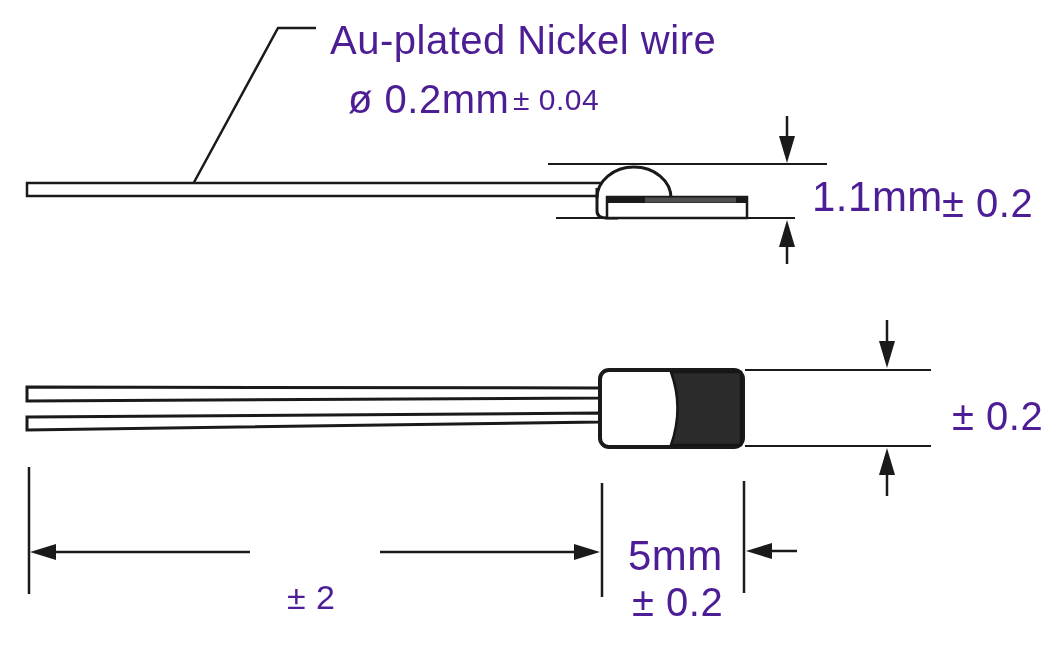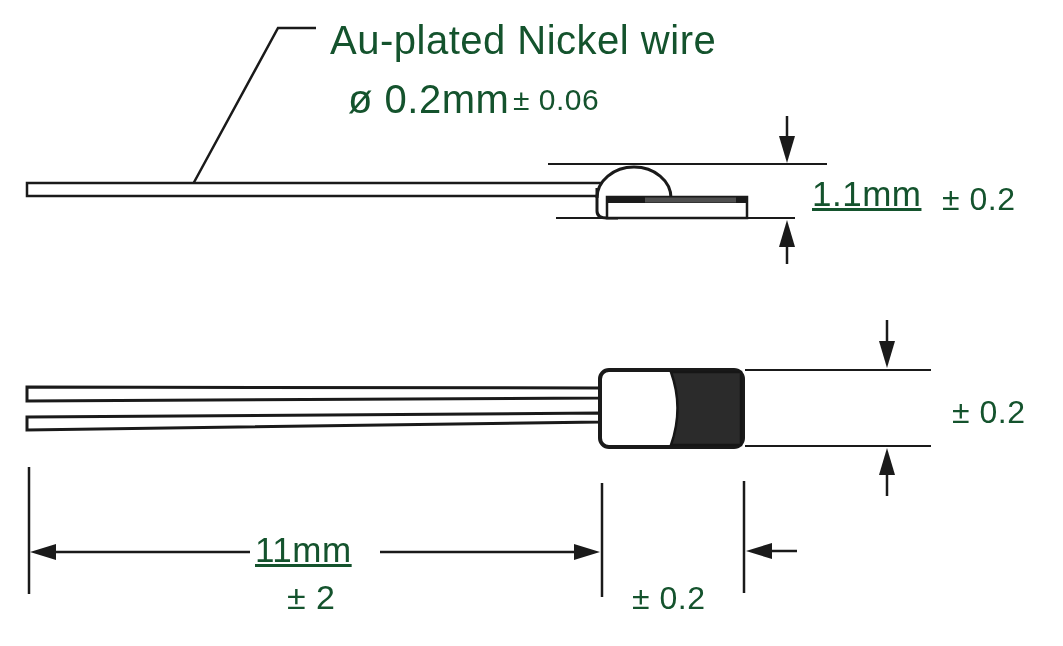--- a/index.html
+++ b/index.html
@@ -8,27 +8,27 @@
     width:1063px;height:646px;
     background:#fff;
     font-family:"Liberation Sans", sans-serif;
     color:#1a1a1a;
     overflow:hidden;
   }
   #stage svg{position:absolute;left:0;top:0;}
   .lbl{
     position:absolute;
     white-space:nowrap;
-    color:#14532d;
+    color:#4c1d95;
     line-height:1;
     letter-spacing:0.5px;
   }
   .lbl-big{font-size:40px;}
-  .lbl-dim{font-size:35px;text-decoration:underline;}
-  .lbl-tol{font-size:32px;}
+  .lbl-dim{font-size:42px;}
+  .lbl-tol{font-size:40px;}
   .lbl-tol-sm{font-size:30px;}
   .lbl-tol-md{font-size:34px;}
   .stroke{stroke:#1a1a1a;fill:none;}
 </style>
 </head>
 <body>
 
 <div id="stage">
 
   <svg width="1063" height="646" viewBox="0 0 1063 646">
@@ -94,25 +94,25 @@
       <g>
         <line class="stroke" stroke-width="2.5" x1="771" y1="551" x2="797" y2="551"></line>
         <polygon points="746,551 772,543 772,559" fill="#1a1a1a"></polygon>
       </g>
     </g>
   </svg>
 
   <span class="lbl lbl-big" style="left:330px;top:20px;">Au-plated Nickel wire</span>
 
   <span class="lbl lbl-big" style="left:348px;top:79px;">ø 0.2mm</span>
-  <span class="lbl lbl-tol-sm" style="left:513px;top:85px;">± 0.06</span>
+  <span class="lbl lbl-tol-sm" style="left:513px;top:85px;">± 0.04</span>
 
   <span class="lbl lbl-dim" style="left:812px;top:176px;">1.1mm</span>
   <span class="lbl lbl-tol" style="left:942px;top:183px;">± 0.2</span>
 
   <span class="lbl lbl-tol" style="left:952px;top:396px;">± 0.2</span>
 
-  <span class="lbl lbl-dim" style="left:255px;top:532px;">11mm</span>
   <span class="lbl lbl-tol-md" style="left:287px;top:580px;">± 2</span>
 
+  <span class="lbl lbl-dim" style="left:628px;top:535px;">5mm</span>
   <span class="lbl lbl-tol" style="left:632px;top:582px;">± 0.2</span>
 
 </div>
 
 </body></html>

